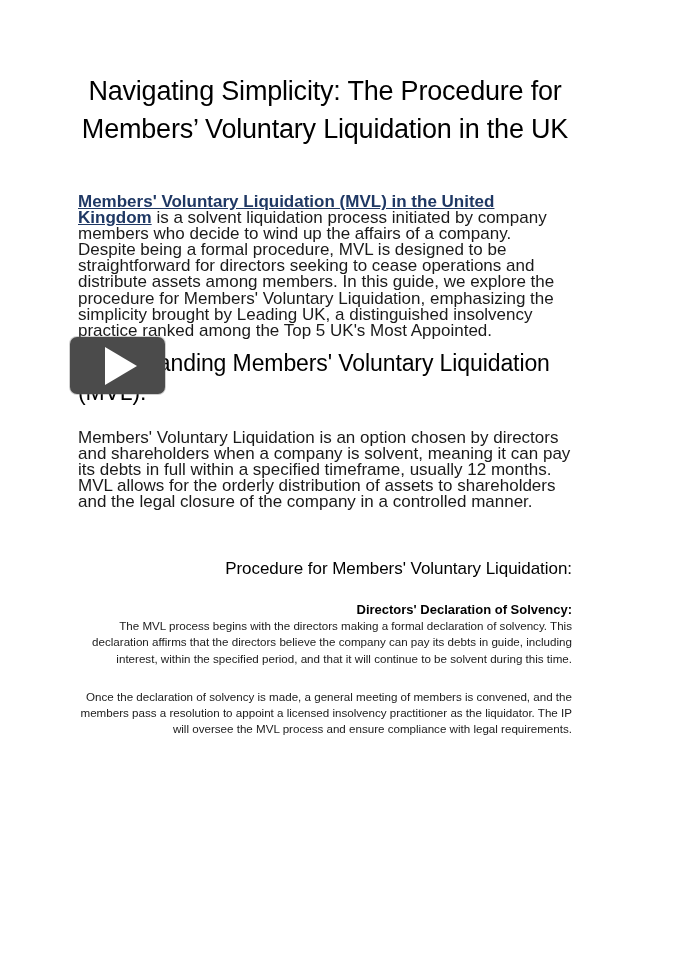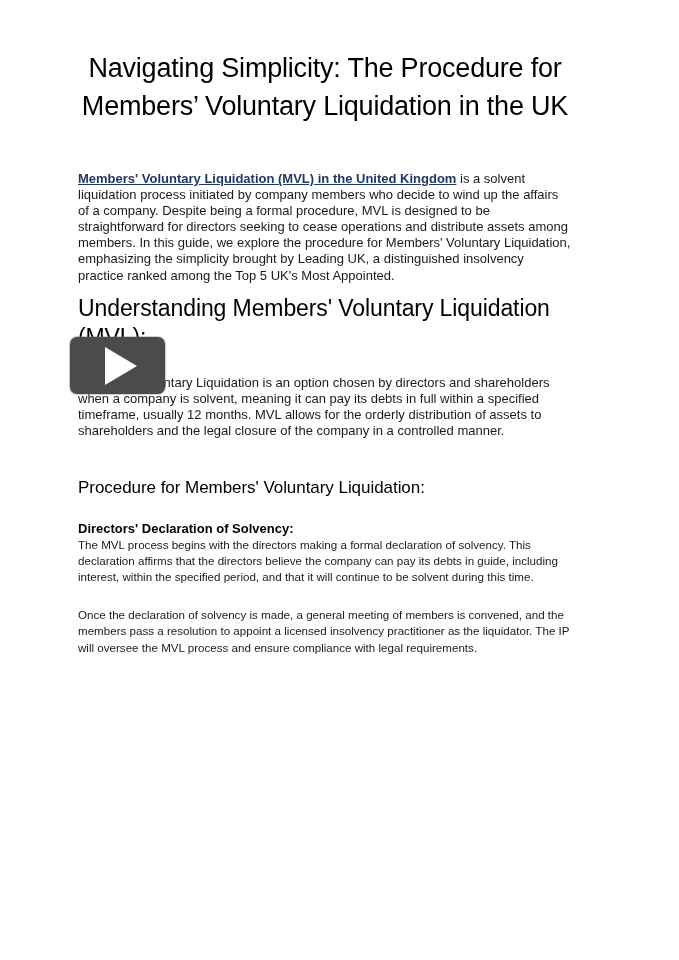--- a/index.html
+++ b/index.html
@@ -27,33 +27,33 @@
   .content {
     position: absolute;
     left: 78px;
     top: 0;
     width: 494px;
   }
 
   
   .doc-title {
     margin: 0;
-    padding-top: 49px;
+    padding-top: 72px;
     font-size: 27px;
     line-height: 38px;
     font-weight: normal;
     text-align: center;
     letter-spacing: -0.2px;
     color: #000000;
   }
 
   
   .para {
     margin: 0;
-    font-size: 13px;
+    font-size: 17px;
     line-height: 16.1px;
     color: #1a1a1a;
     text-align: left;
   }
 
   .intro-para {
     margin-top: 46px;
   }
 
   .inline-link {
@@ -74,21 +74,21 @@
   .h2-wrap { margin-top: 10px; }
 
   .h3 {
     margin: 0;
     font-size: 17px;
     line-height: 22px;
     font-weight: normal;
     color: #000000;
     letter-spacing: -0.05px;
   }
-  .h3-wrap { margin-top: 38px; }
+  .h3-wrap { margin-top: 48px; text-align: right; }
 
   .para-block { margin-top: 23px; }
 
   .sub-section { margin-top: 22px; }
 
   .sub-head {
     margin: 0;
     font-size: 13px;
     line-height: 16px;
     font-weight: bold;

